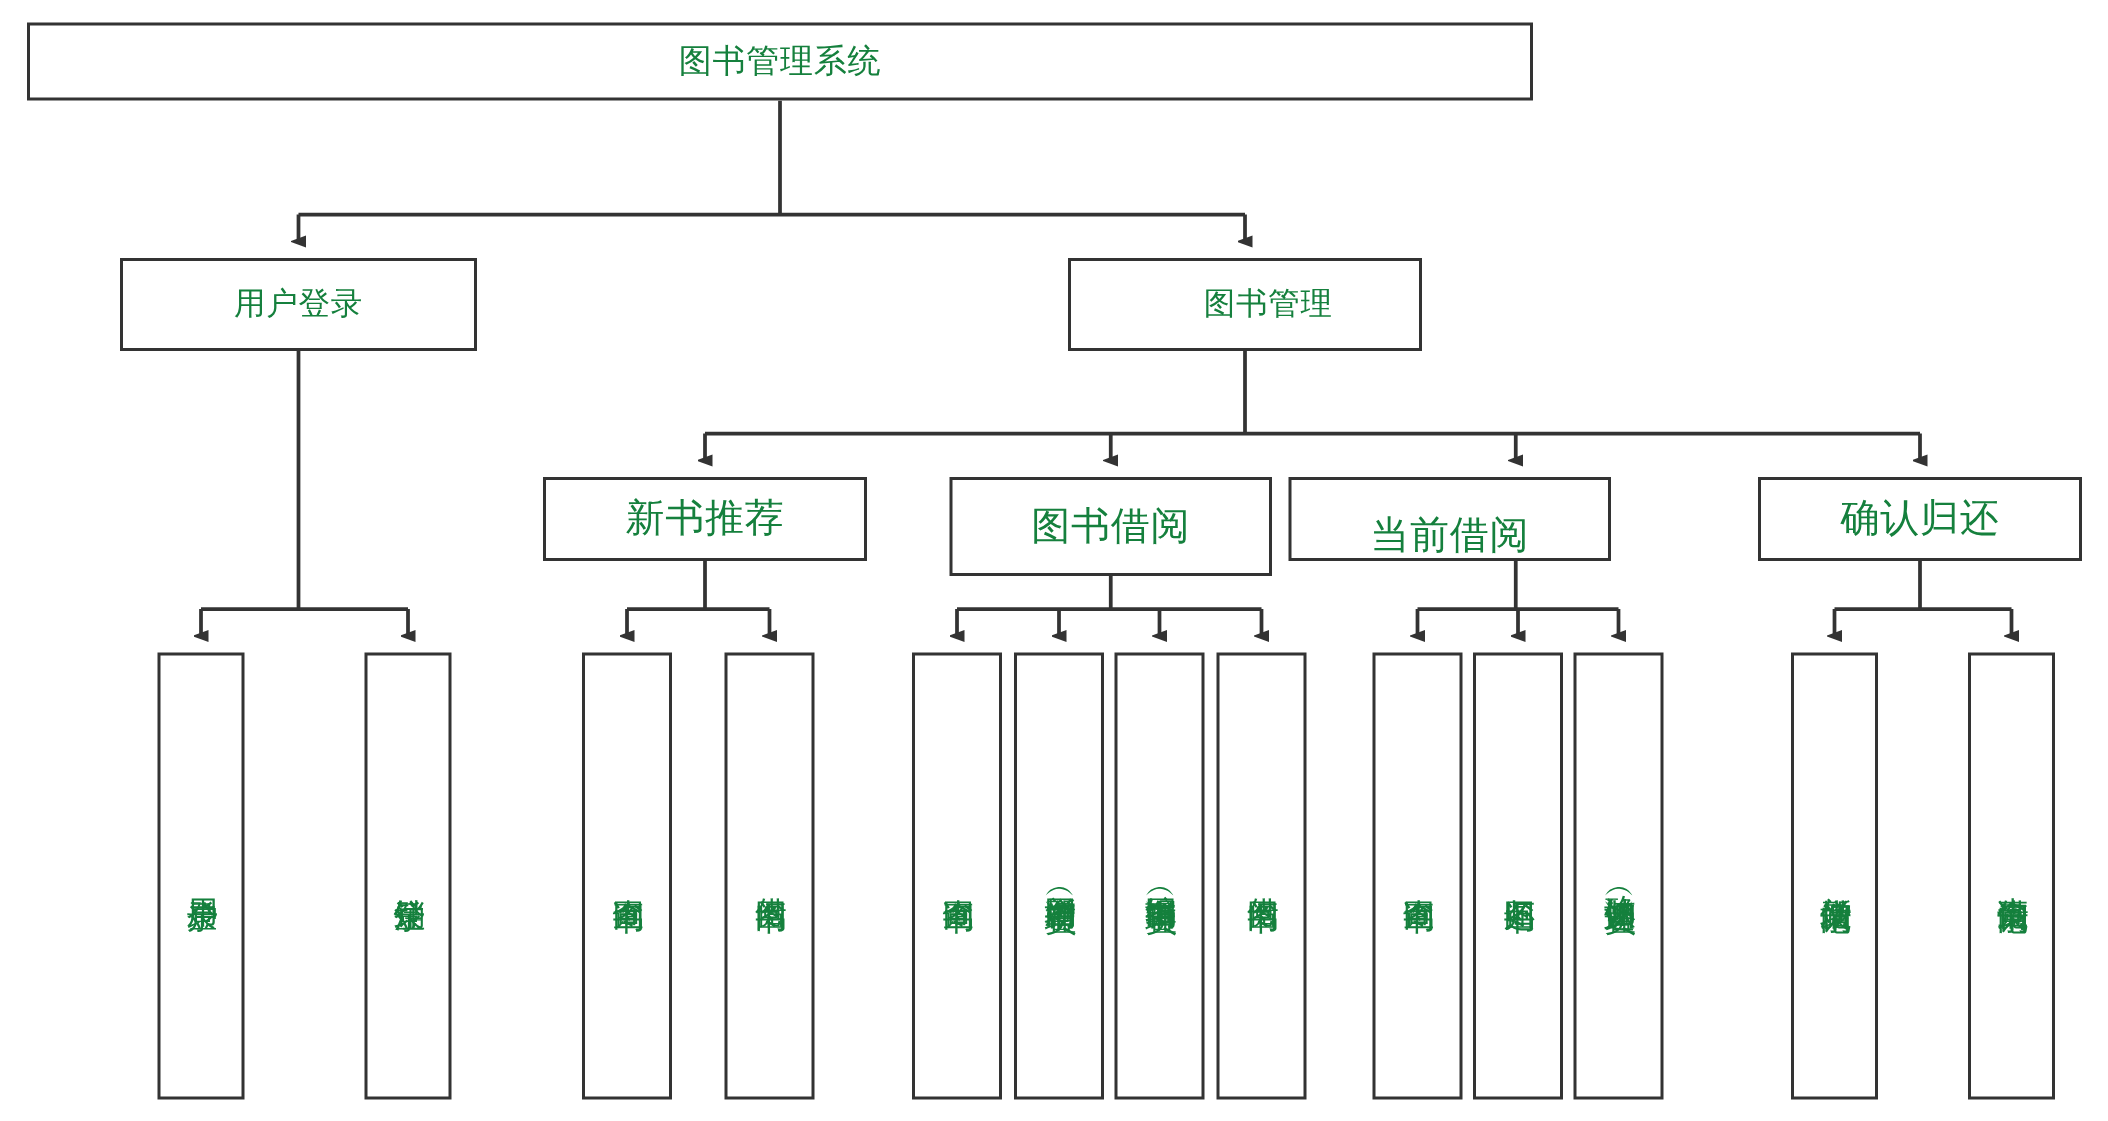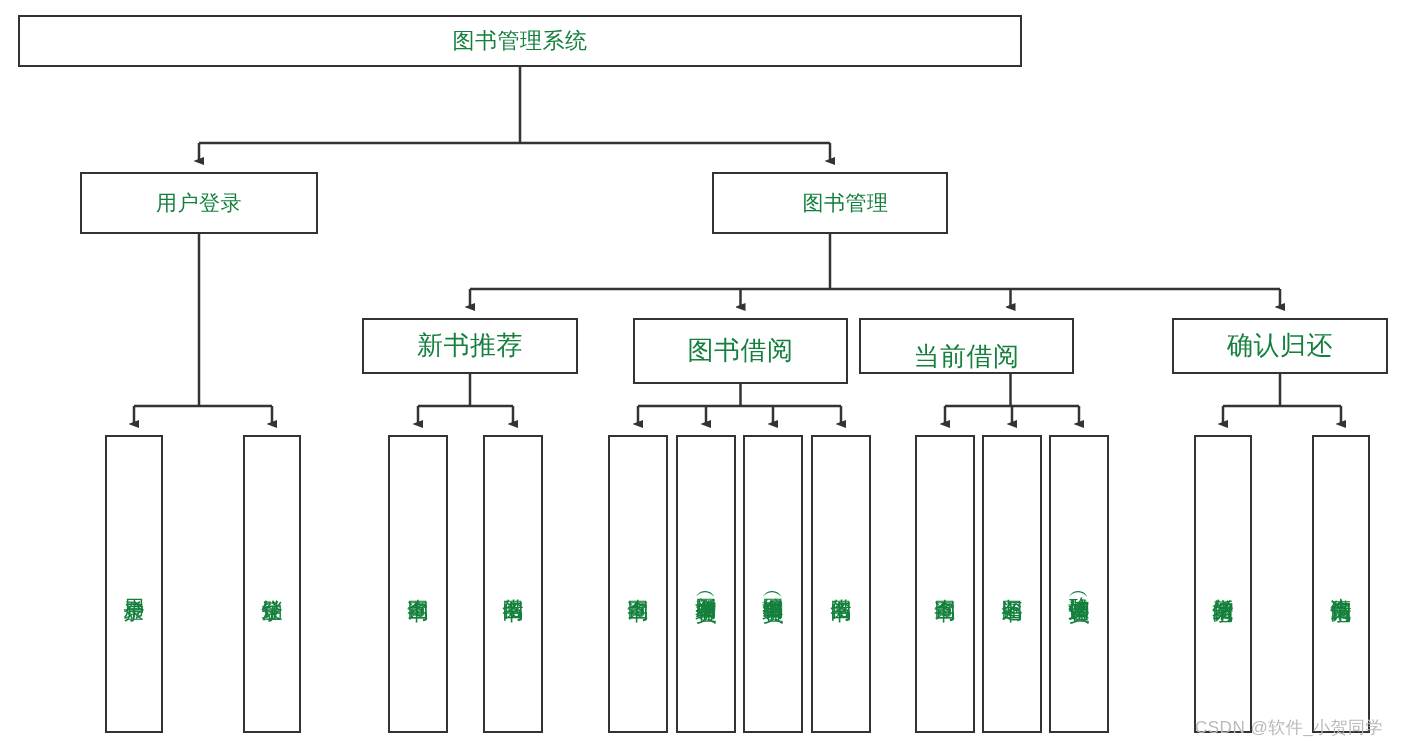--- a/index.html
+++ b/index.html
@@ -173,14 +173,13 @@
         <span class="label">确认归还（管理员）</span>
       </div>
       <div class="node leaf" style="left: 1194px; top: 435px; width: 58px; height: 298px;">
         <span class="label">新增借阅记录</span>
       </div>
       <div class="node leaf" style="left: 1312px; top: 435px; width: 58px; height: 298px;">
         <span class="label">查询借阅记录</span>
       </div>
     </div>
 
-  <div class="watermark" style="left: 1195px; top: 716px;">CSDN @软件_小贺同学</div>
 </div>
 
 </body></html>

